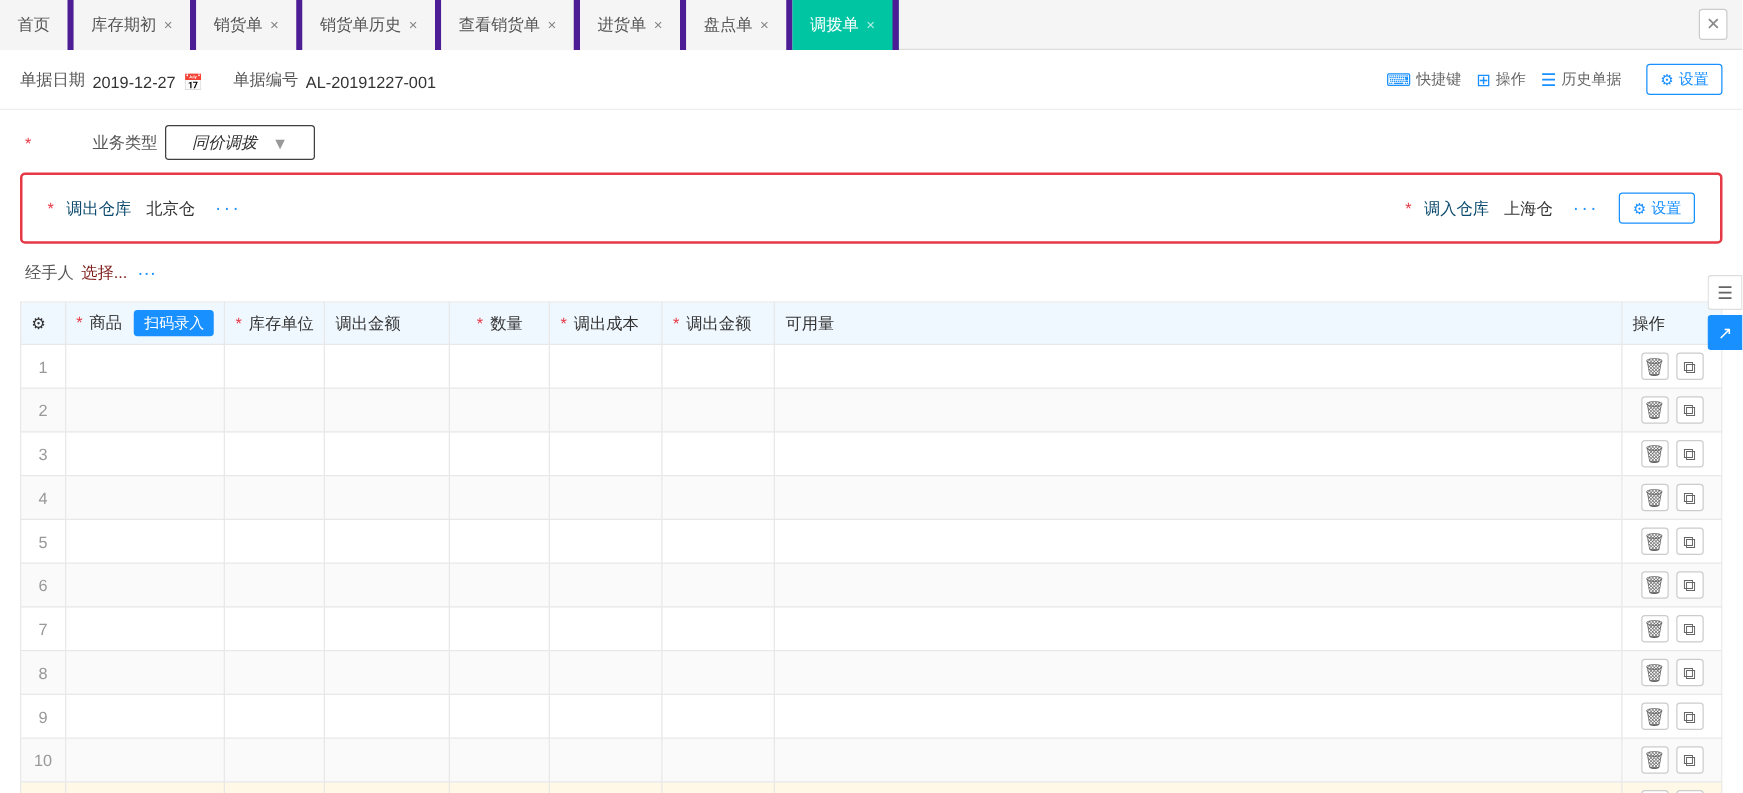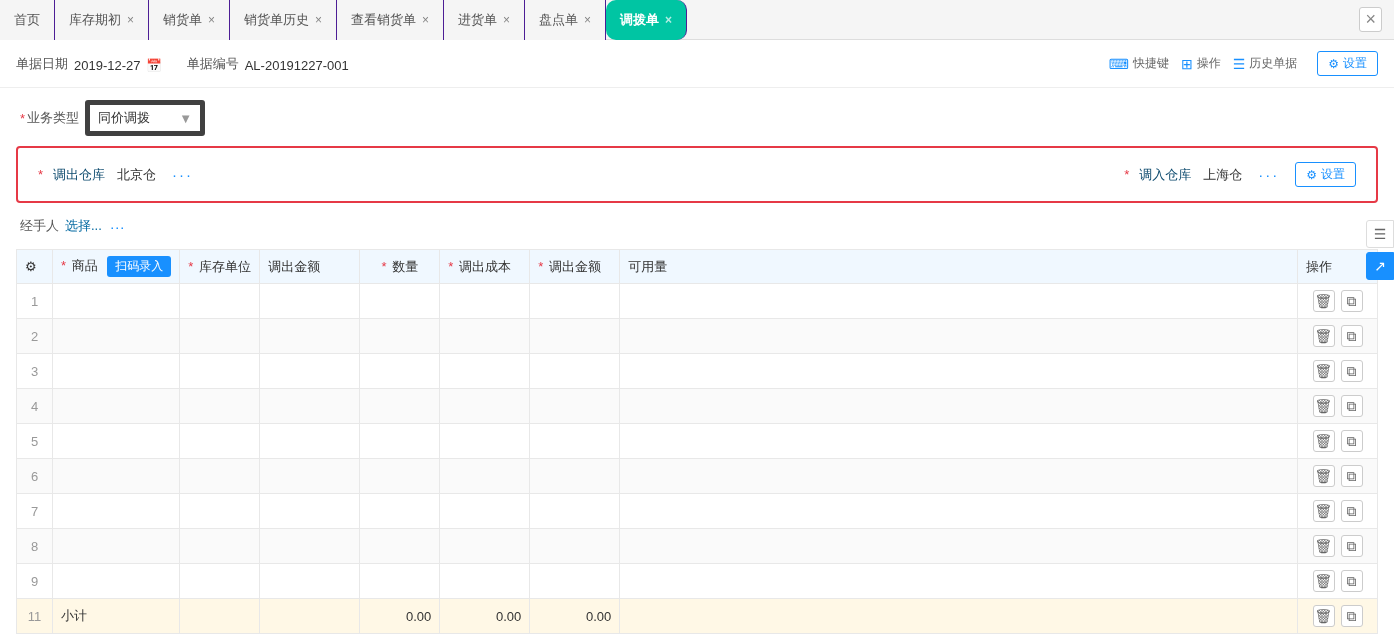--- a/index.html
+++ b/index.html
@@ -5,25 +5,25 @@
     * { box-sizing: border-box; margin: 0; padding: 0; }
     body { font-family: "Microsoft YaHei", "PingFang SC", Arial, sans-serif; font-size: 13px; color: #333; background: #fff; width: 1394px; overflow-x: hidden; }
 
     
     .tab-bar {
       display: flex; align-items: center; background: #f5f5f5; border-bottom: 1px solid #ddd;
       height: 40px; padding: 0 0 0 0;
     }
     .tab-item {
       display: flex; align-items: center; padding: 16px 14px; height: 40px; cursor: pointer;
-      border-right: 1px solid #4c1d95; font-size: 13px; color: #555; white-space: nowrap;
+      border-right: 5px solid #4c1d95; font-size: 13px; color: #555; white-space: nowrap;
       background: #f5f5f5; position: relative;
     }
     .tab-item.active {
-      background: #00c5a3; color: #fff; font-weight: 700; border-radius: 10px;
+      background: #00c5a3; color: #fff; font-weight: 400;
     }
     .tab-item .close-x {
       margin-left: 6px; font-size: 12px; cursor: pointer; opacity: 0.7;
     }
     .tab-item.active .close-x { color: #fff; }
     .tab-bar-end {
       margin-left: auto; padding-right: 12px; display: flex; align-items: center;
     }
     .tab-bar-end .close-all {
       font-size: 18px; cursor: pointer; color: #888; border: 1px solid #ccc; 
@@ -66,30 +66,30 @@
     .form-row .field-name { color: #0c4a6e; }
     .form-row .field-val { color: #333; font-weight: 500; margin-left: 4px; }
     .form-row .more-btn { color: #1890ff; cursor: pointer; margin-left: 8px; font-size: 15px; letter-spacing: 2px; }
     .transfer-divider { flex: 1; }
 
     
     .biz-row {
       display: flex; align-items: center; margin-bottom: 10px; padding: 0 4px;
     }
     .biz-label { color: #e63946; margin-right: 2px; }
-    .biz-name { color: #555; margin-right: 6px; }
+    .biz-name { color: #555; margin-right: 6px; margin-left: 47px; }
     .biz-value-box {
-      border: 5px solid #404040; border-radius: 3px; padding: 4px 8px; min-width: 120px;
-      background: #fff; display: flex; align-items: center; justify-content: space-between;
-      cursor: pointer; color: #333;
+      border: 1px solid #404040; border-radius: 3px; padding: 4px 8px; min-width: 120px;
+      background: #fff; display: flex; align-items: center; justify-content: center;
+      cursor: pointer; color: #333; font-style: italic;
     }
     .biz-value-box .arrow { color: #999; margin-left: 12px; }
     .person-row { display: flex; align-items: center; padding: 0 4px; margin-top: 8px; }
     .person-label { color: #555; margin-right: 6px; }
-    .person-placeholder { color: #0369a1; cursor: pointer; }
+    .person-placeholder { color: #7f1d1d; cursor: pointer; }
     .person-more { color: #1890ff; margin-left: 8px; font-size: 15px; }
 
     
     .data-table { width: 100%; border-collapse: collapse; font-size: 13px; }
     .data-table th, .data-table td {
       border: 1px solid #e8e8e8; padding: 6px 8px; text-align: left;
     }
     .data-table thead tr { background: #f0f8ff; }
     .data-table thead th { color: #333; font-weight: 500; white-space: nowrap; }
     .data-table tbody tr:nth-child(even) { background: #fafafa; }
@@ -413,20 +413,36 @@
         <td></td>
         <td></td>
         <td></td>
         <td>
           <div class="ops-icons">
             <div class="icon-btn" title="删除">🗑</div>
             <div class="icon-btn" title="复制">⧉</div>
           </div>
         </td>
       </tr>
+          <tr>
+        <td class="row-num">10</td>
+        <td></td>
+        <td></td>
+        <td></td>
+        <td></td>
+        <td></td>
+        <td></td>
+        <td></td>
+        <td>
+          <div class="ops-icons">
+            <div class="icon-btn" title="删除">🗑</div>
+            <div class="icon-btn" title="复制">⧉</div>
+          </div>
+        </td>
+      </tr>
           <tr class="subtotal-row">
         <td class="row-num" style="background: rgb(255, 248, 230);">11</td>
         <td>小计</td>
         <td></td>
         <td></td>
         <td style="text-align:right;">0.00</td>
         <td style="text-align:right;">0.00</td>
         <td style="text-align:right;">0.00</td>
         <td></td>
         <td>

